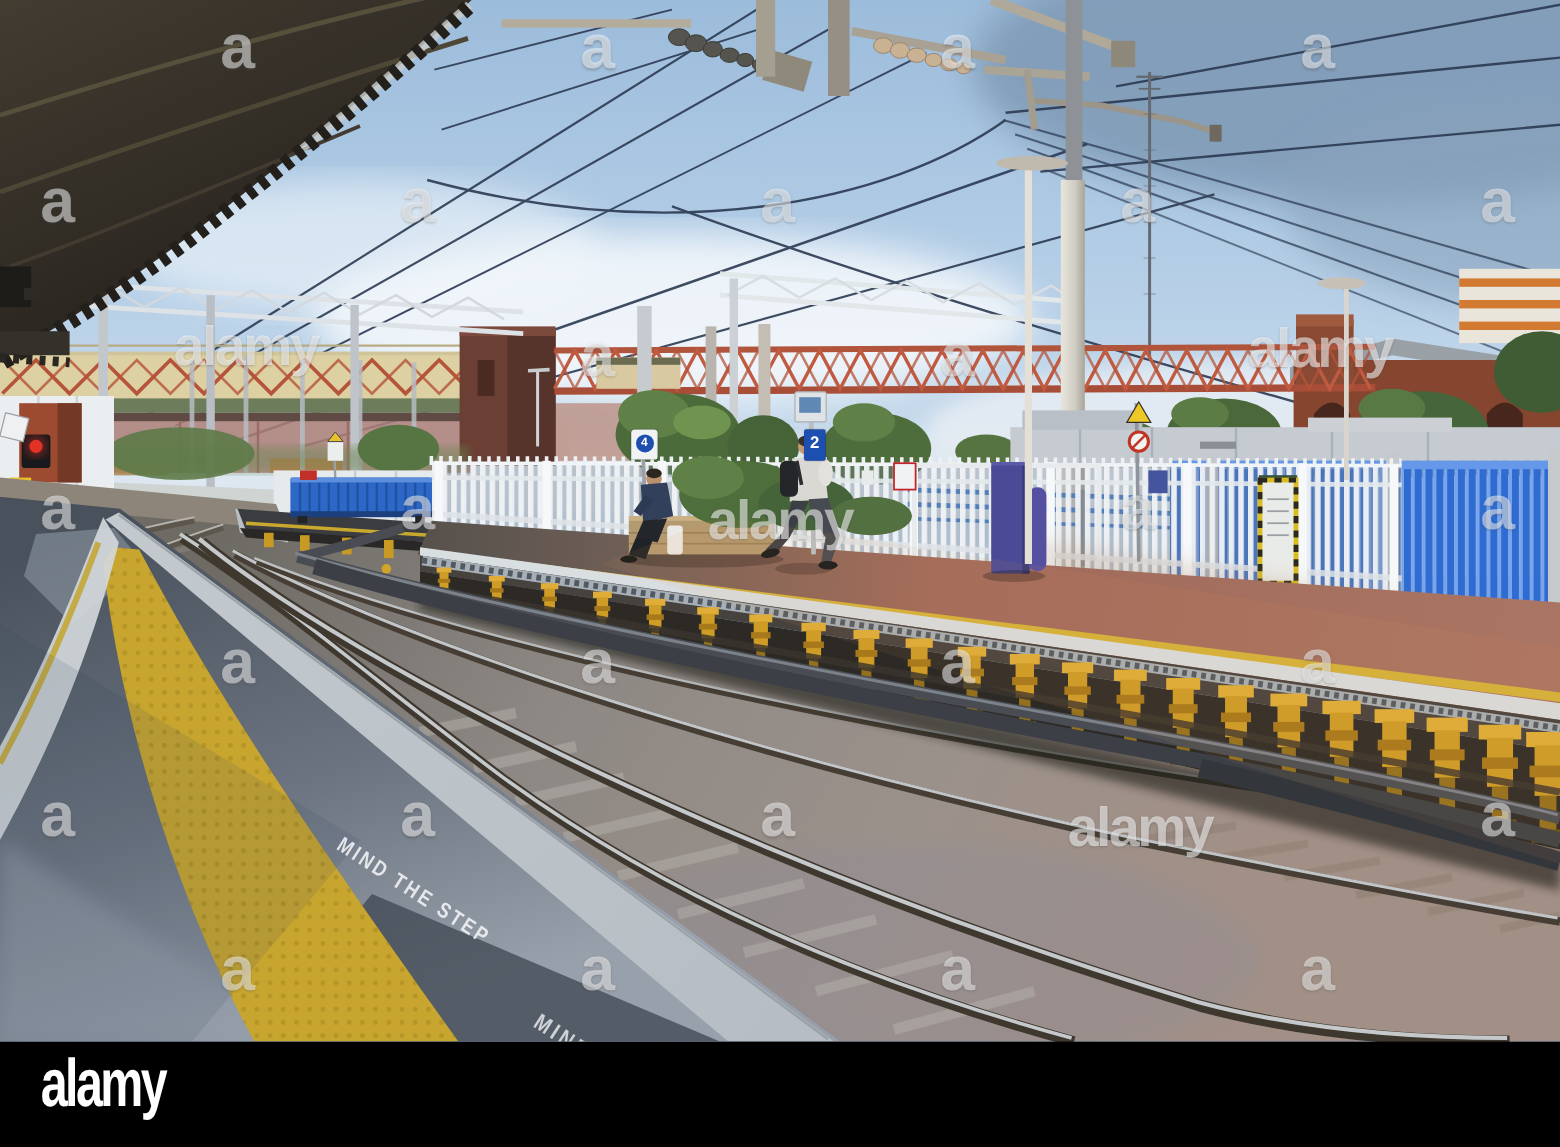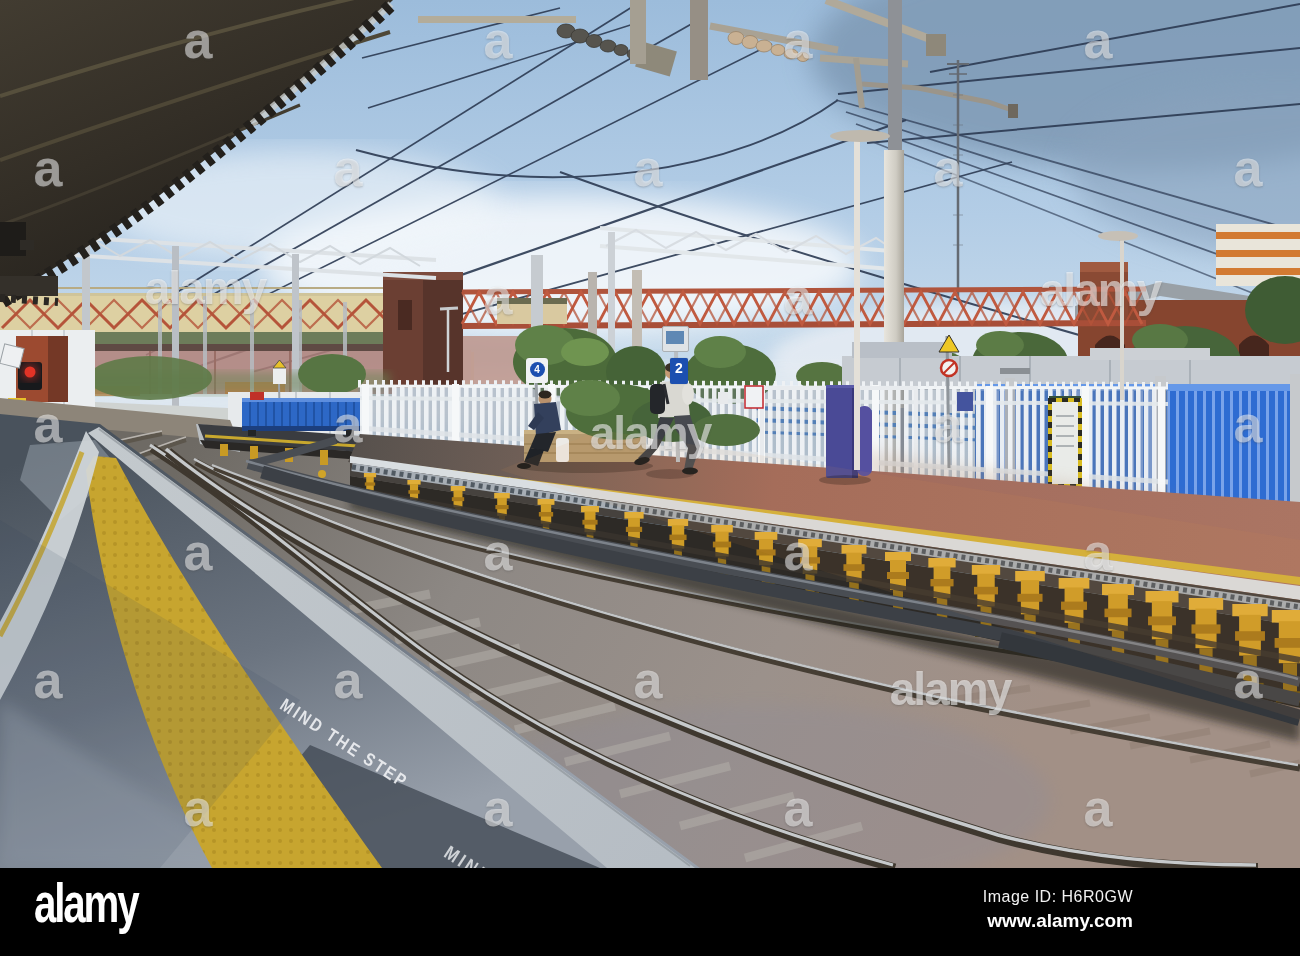--- a/index.html
+++ b/index.html
@@ -625,18 +625,14 @@
         <span class="wm-a" style="left: 1098px; top: 808px;">a</span>
         <span class="wm-word" style="left: 205px; top: 288px;">alamy</span>
         <span class="wm-word" style="left: 1100px; top: 290px;">alamy</span>
         <span class="wm-word" style="left: 650px; top: 433px;">alamy</span>
         <span class="wm-word" style="left: 950px; top: 689px;">alamy</span>
       </div>
   </div>
 
   <div id="footer">
     <div class="alamy-logo">alamy</div>
-    <div class="footer-right">
-      <div class="footer-id">Image ID: H6R0GW</div>
-      <div class="footer-url">www.alamy.com</div>
-    </div>
   </div>
 </div>
 
 </body></html>

